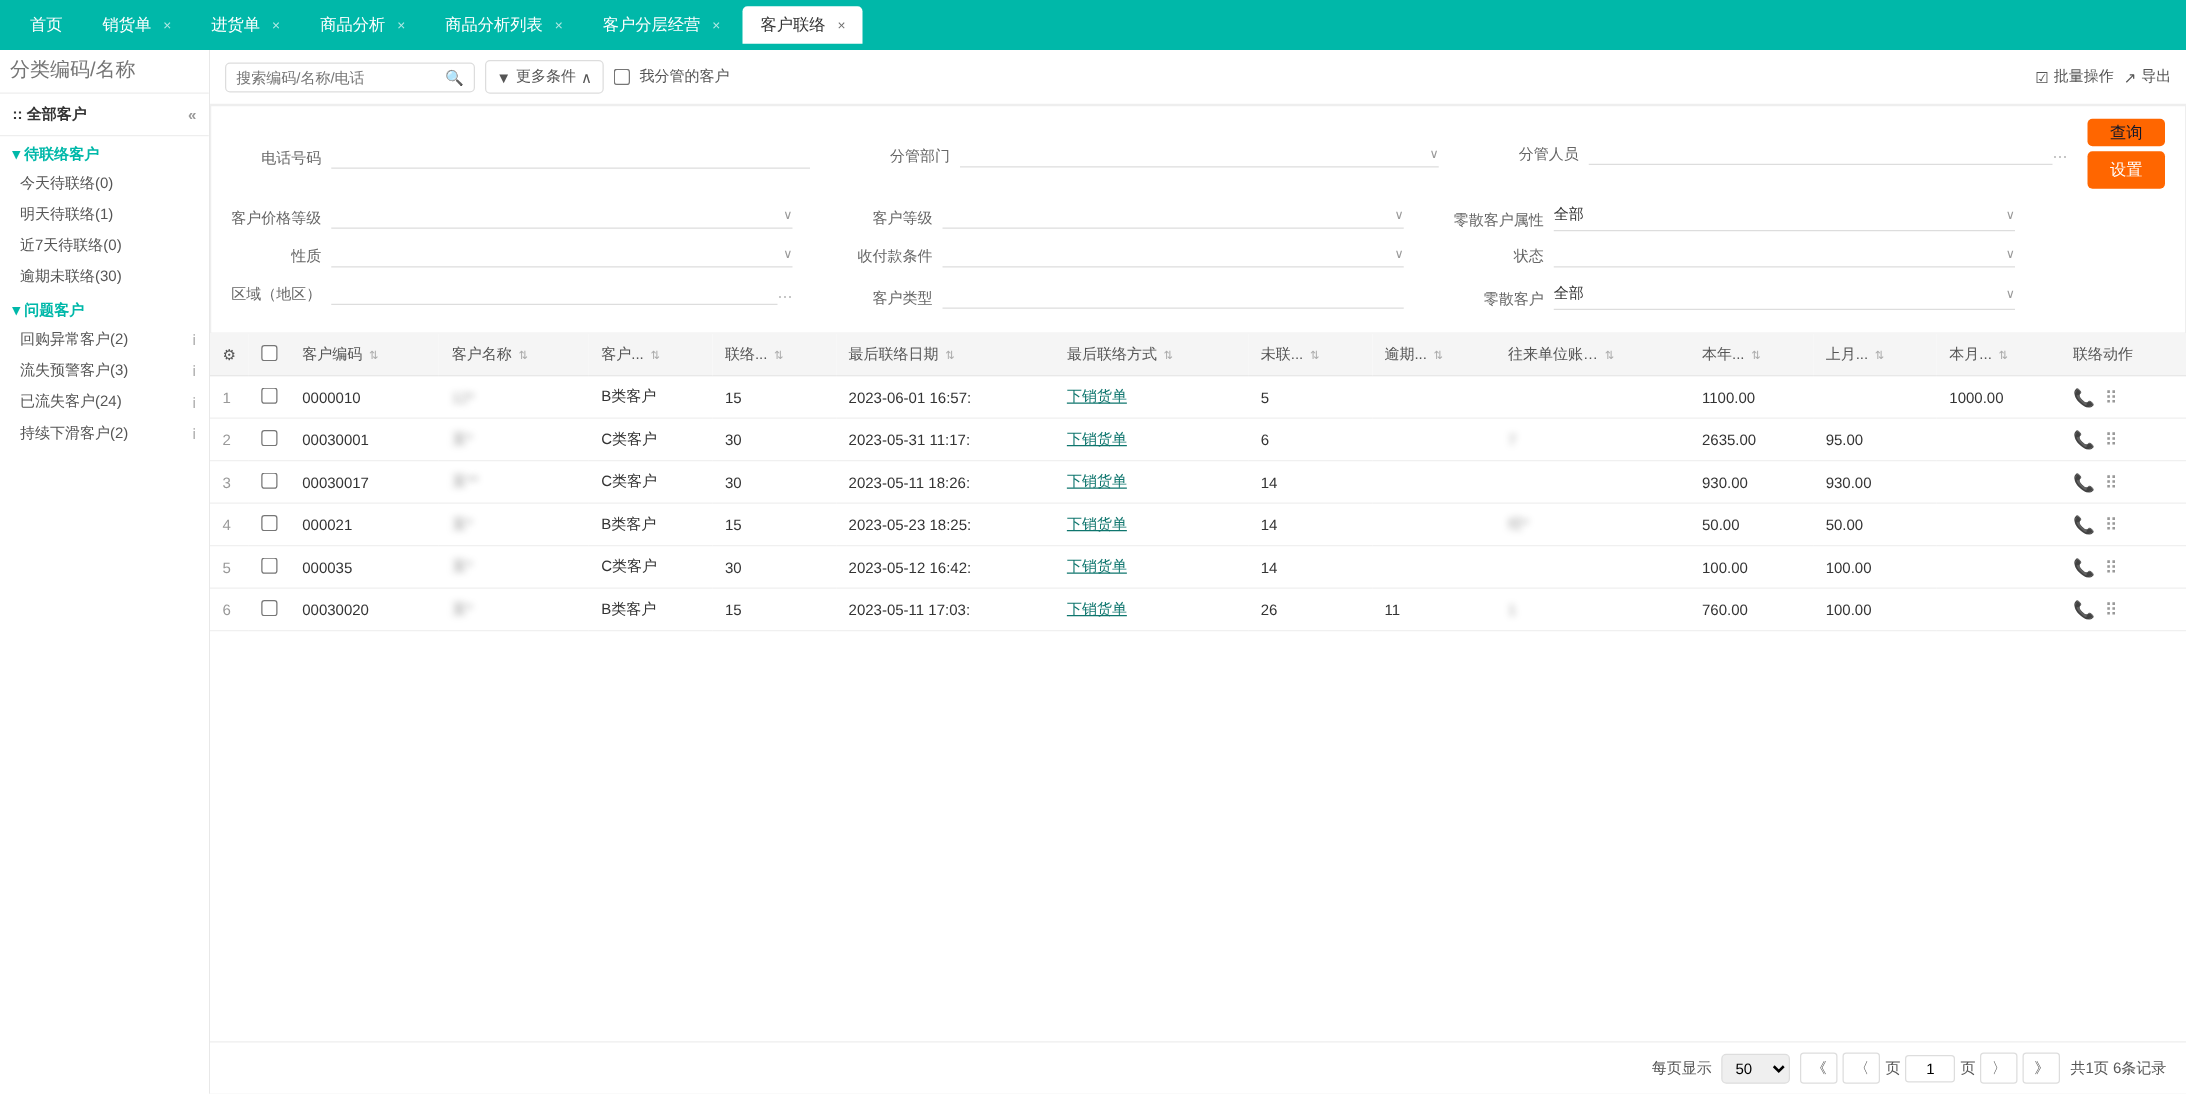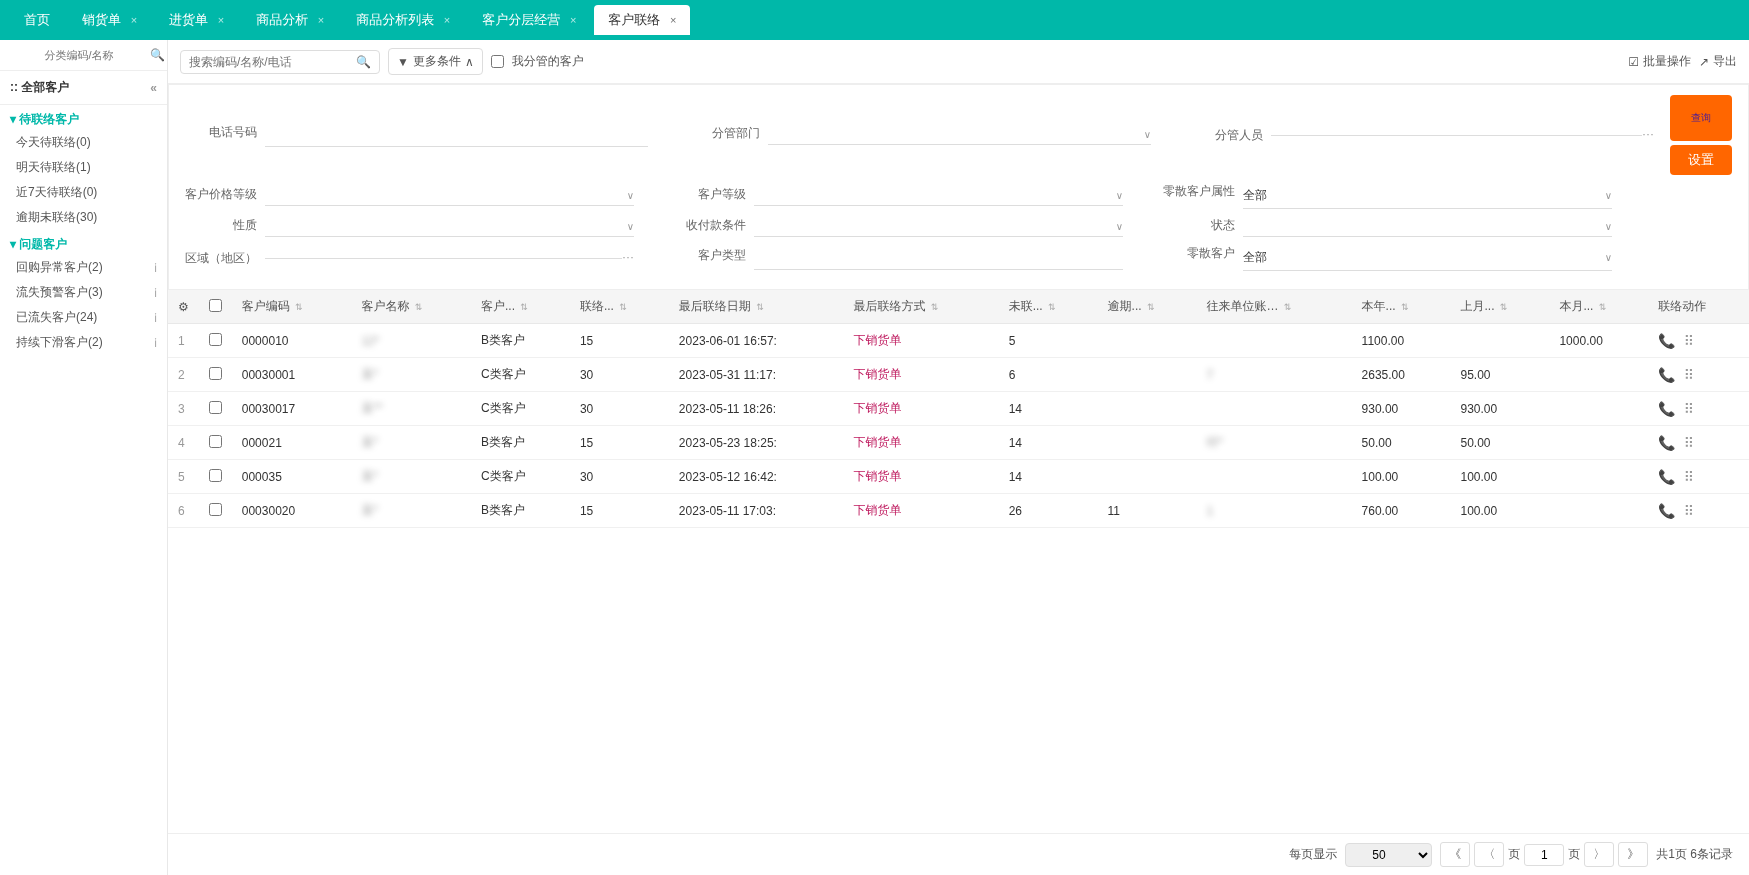--- a/index.html
+++ b/index.html
@@ -10,21 +10,21 @@
     .nav-tab { color: #fff; padding: 6px 14px; cursor: pointer; border-radius: 4px 4px 0 0; font-size: 13px; white-space: nowrap; }
     .nav-tab.active { background: #fff; color: #333; }
     .nav-tab .close-x { margin-left: 6px; opacity: 0.7; font-size: 11px; }
 
     
     .main-layout { display: flex; height: calc(875px - 40px); }
 
     
     .sidebar { width: 168px; background: #fff; border-right: 1px solid #e8e8e8; display: flex; flex-direction: column; overflow-y: auto; }
     .sidebar-search { display: flex; align-items: center; padding: 8px; border-bottom: 1px solid #eee; }
-    .sidebar-search input { flex: 1; border: none; outline: none; font-size: 11px; color: #b91c1c; text-align: center; }
+    .sidebar-search input { flex: 1; border: none; outline: none; font-size: 16px; color: #b91c1c; }
     .sidebar-search .search-icon { color: #999; cursor: pointer; }
     .sidebar-all { display: flex; align-items: center; justify-content: space-between; padding: 8px 10px; font-size: 13px; font-weight: bold; color: #333; border-bottom: 1px solid #eee; }
     .sidebar-all .collapse-icon { color: #999; cursor: pointer; }
     .sidebar-group-label { padding: 6px 10px 2px; color: #00b8a9; font-size: 12px; font-weight: bold; }
     .sidebar-item { padding: 4px 10px 4px 16px; color: #555; cursor: pointer; display: flex; align-items: center; justify-content: space-between; }
     .sidebar-item.active { background: #fff0eb; color: #ff6600; font-weight: bold; }
 
     
     .content-area { flex: 1; display: flex; flex-direction: column; overflow: hidden; }
 
@@ -34,49 +34,49 @@
     .search-box input { border: none; outline: none; flex: 1; font-size: 12px; }
     .more-filters { display: flex; align-items: center; gap: 4px; color: #555; cursor: pointer; padding: 4px 8px; border: 1px solid #ddd; border-radius: 4px; }
     .my-customers { display: flex; align-items: center; gap: 4px; cursor: pointer; color: #555; justify-content: center; }
     .toolbar-right { margin-left: auto; display: flex; gap: 8px; }
     .batch-op { display: flex; align-items: center; gap: 4px; color: #555; cursor: pointer; }
     .export-btn { display: flex; align-items: center; gap: 4px; color: #555; cursor: pointer; }
 
     
     .filter-panel { background: #fff; border: 1px solid #eee; margin: 0; padding: 10px 16px; }
     .filter-row { display: flex; align-items: center; gap: 0; margin-bottom: 8px; }
-    .filter-item { display: flex; align-items: flex-start; flex: 1; min-width: 0; }
+    .filter-item { display: flex; align-items: flex-end; flex: 1; min-width: 0; }
     .filter-label { color: #666; white-space: nowrap; min-width: 80px; text-align: right; padding-right: 8px; }
     .filter-input { flex: 1; border: none; border-bottom: 1px solid #ddd; padding: 4px 0; outline: none; font-size: 12px; }
     .filter-select { flex: 1; display: flex; align-items: center; border-bottom: 1px solid #ddd; padding: 4px 0; cursor: pointer; justify-content: space-between; }
     .filter-select .val { color: #333; }
     .filter-select .chevron { color: #999; font-size: 10px; }
     .filter-divider { width: 40px; }
     .filter-dots { color: #999; cursor: pointer; }
-    .query-btn { background: #ff6600; color: #4c1d95; border: none; padding: 16px 18px; border-radius: 4px; cursor: pointer; font-size: 10px; white-space: nowrap; margin-left: 8px; }
+    .query-btn { background: #ff6600; color: #0f172a; border: none; padding: 2px 18px; border-radius: 4px; cursor: pointer; font-size: 13px; white-space: nowrap; margin-left: 8px; }
     .setting-btn { background: #ff6600; color: #fff; border: none; padding: 6px 18px; border-radius: 4px; cursor: pointer; font-size: 13px; white-space: nowrap; margin-left: 8px; }
     .btn-group { display: flex; flex-direction: column; gap: 4px; margin-left: 8px; }
 
     
     .table-area { flex: 1; overflow: auto; background: #fff; margin: 0; }
     table { width: 100%; border-collapse: collapse; min-width: 1400px; }
     thead tr { background: #f5f5f5; }
     th { padding: 8px 10px; text-align: left; color: #555; font-weight: normal; border-bottom: 1px solid #e8e8e8; white-space: nowrap; font-size: 12px; }
     td { padding: 8px 10px; border-bottom: 1px solid #f0f0f0; color: #333; white-space: nowrap; font-size: 12px; }
-    .link-text { color: #be185d; cursor: pointer; }
+    .link-text { color: #0f766e; cursor: pointer; text-decoration: underline; }
     .action-icons { display: flex; gap: 8px; }
     .action-icon { color: #999; cursor: pointer; font-size: 14px; }
     .num-col { color: #999; width: 30px; }
     .checkbox-col { width: 30px; }
     .blurred { color: transparent; text-shadow: 0 0 6px rgba(0,0,0,0.4); user-select: none; display: inline-block; }
 
     
     .table-footer { display: flex; align-items: center; justify-content: flex-end; padding: 8px 16px; background: #fff; border-top: 1px solid #eee; gap: 8px; }
     .footer-text { color: #555; }
-    .page-size-select { border: 1px solid #ddd; border-radius: 4px; padding: 3px 22px; cursor: pointer; }
+    .page-size-select { border: 1px solid #ddd; border-radius: 4px; padding: 3px 6px; cursor: pointer; }
     .page-nav { display: flex; align-items: center; gap: 4px; }
     .page-btn { border: 1px solid #ddd; background: #fff; padding: 3px 8px; cursor: pointer; border-radius: 3px; color: #555; }
     .page-btn:disabled { opacity: 0.4; }
     .page-input { width: 40px; border: 1px solid #ddd; border-radius: 3px; text-align: center; padding: 3px; }
 
     
     .table-area::-webkit-scrollbar { height: 8px; width: 8px; }
     .table-area::-webkit-scrollbar-track { background: #f1f1f1; }
     .table-area::-webkit-scrollbar-thumb { background: #ccc; border-radius: 4px; }
 

